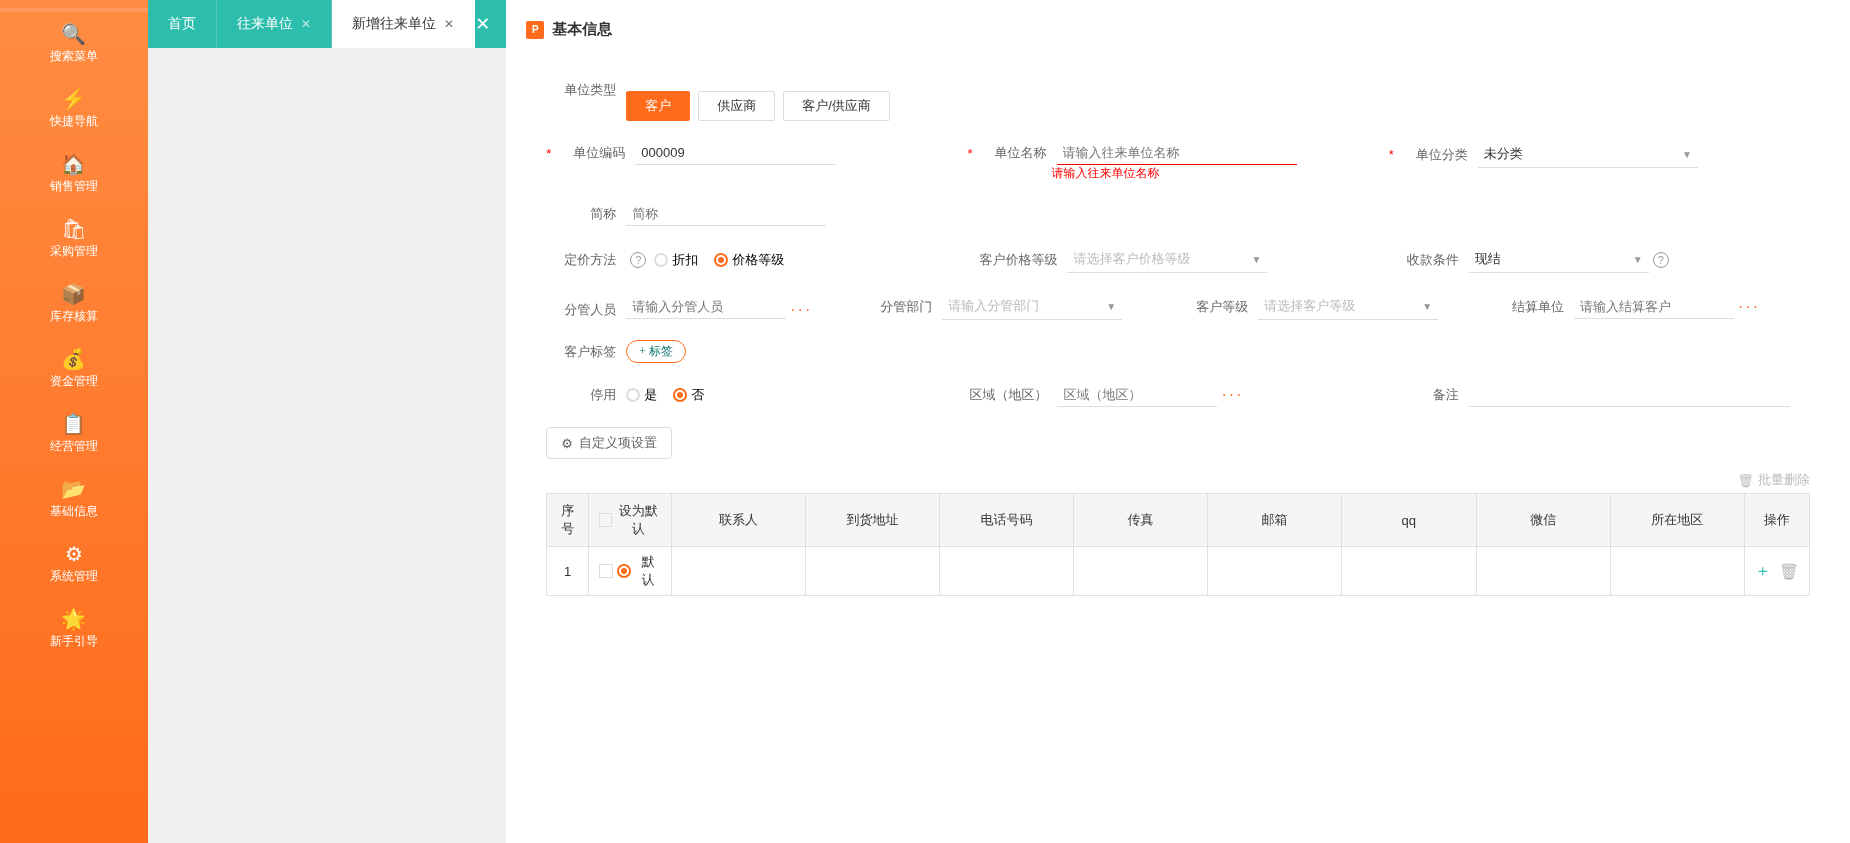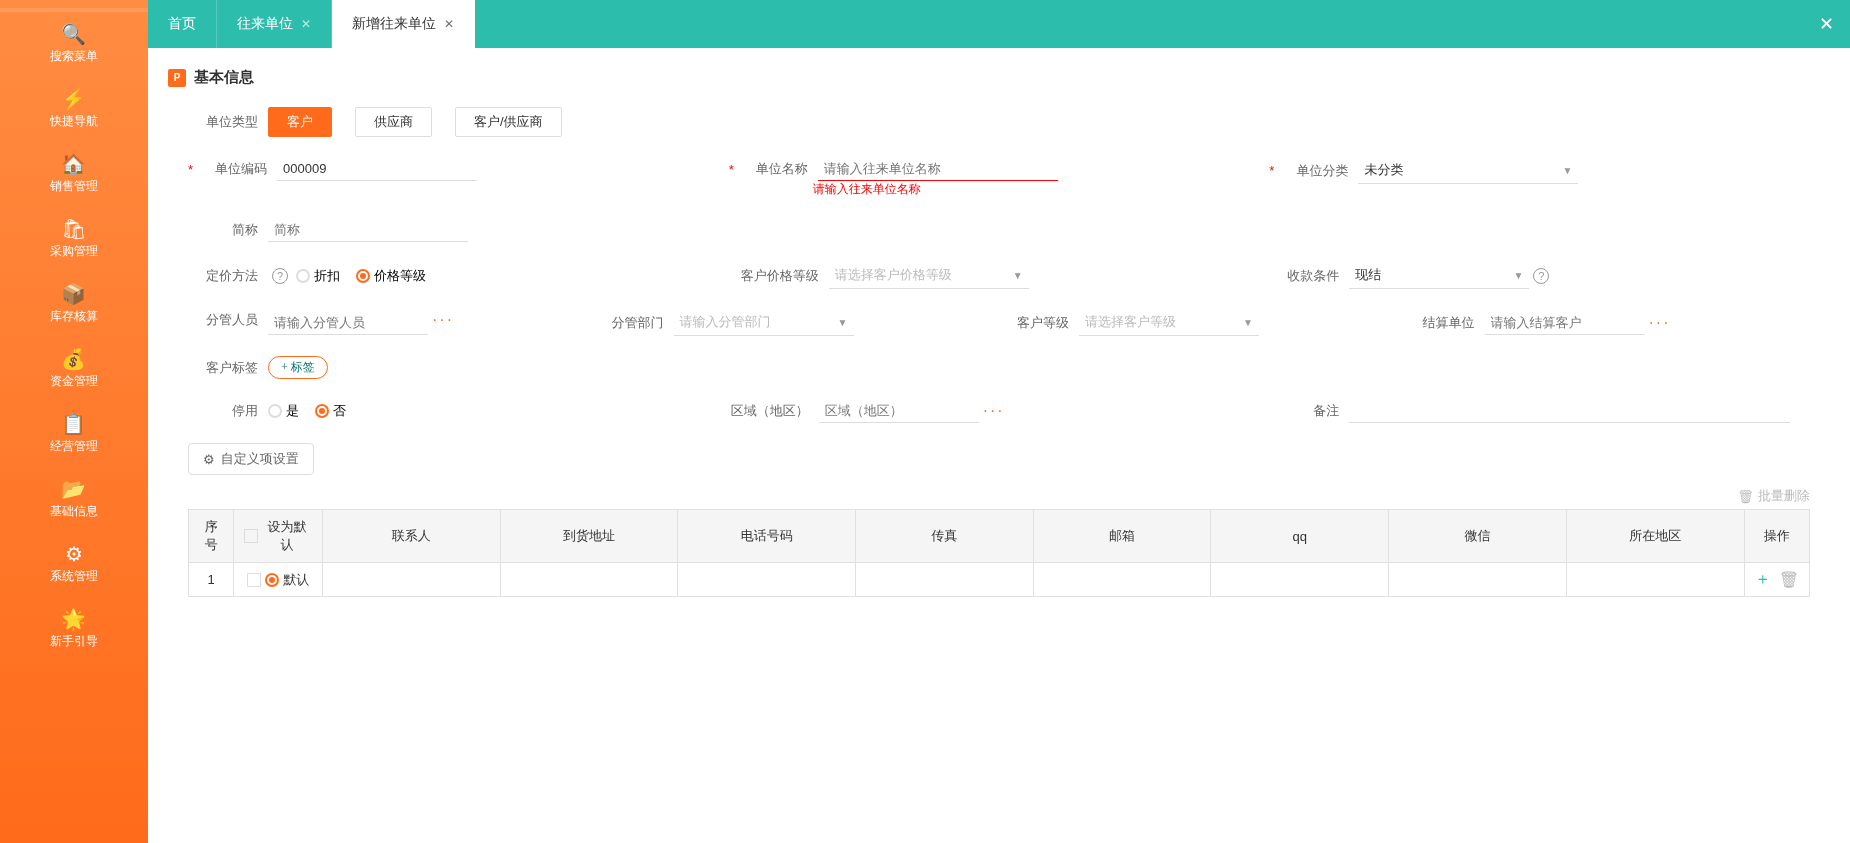--- a/index.html
+++ b/index.html
@@ -34,21 +34,21 @@
       font-size: 20px;
       margin-bottom: 4px;
       line-height: 1;
     }
     .sidebar-label { font-size: 12px; }
 
     
     .main-area {
       flex: 1;
       display: flex;
-      flex-direction: column;
+      flex-direction: row;
       background: #f0f0f0;
       overflow: hidden;
     }
 
     
     .tab-bar {
       background: #2dbdad;
       display: flex;
       align-items: stretch;
       height: 48px;
@@ -155,21 +155,22 @@
     }
     .form-control-wrapper {
       flex: 1;
       display: flex;
       flex-direction: column;
     }
 
     
     .unit-type-group {
       display: flex;
-      gap: 23px;
+      gap: 8px;
+      margin-top: 32px;
     }
     .unit-type-btn {
       padding: 5px 18px;
       border: 1px solid #ddd;
       border-radius: 2px;
       background: white;
       cursor: pointer;
       font-size: 13px;
       color: #333;
     }
@@ -482,21 +483,21 @@
           <span class="form-label">收款条件</span>
           <div class="select-wrapper" style="max-width:180px;">
             <span class="select-value">现结</span>
             <span class="select-arrow">▼</span>
           </div>
           <div class="help-icon">?</div>
         </div>
       </div>
 
       <div class="form-row" style="align-items:center;">
-        <div class="form-group" style="align-items:flex-start;">
+        <div class="form-group" style="align-items:flex-end;">
           <span class="form-label">分管人员</span>
           <input class="form-control" placeholder="请输入分管人员" style="max-width: 160px;">
           <span class="more-btn">···</span>
         </div>
         <div class="form-group" style="align-items:center;">
           <span class="form-label">分管部门</span>
           <div class="select-wrapper" style="max-width:180px;">
             <span class="select-placeholder">请输入分管部门</span>
             <span class="select-arrow">▼</span>
           </div>

